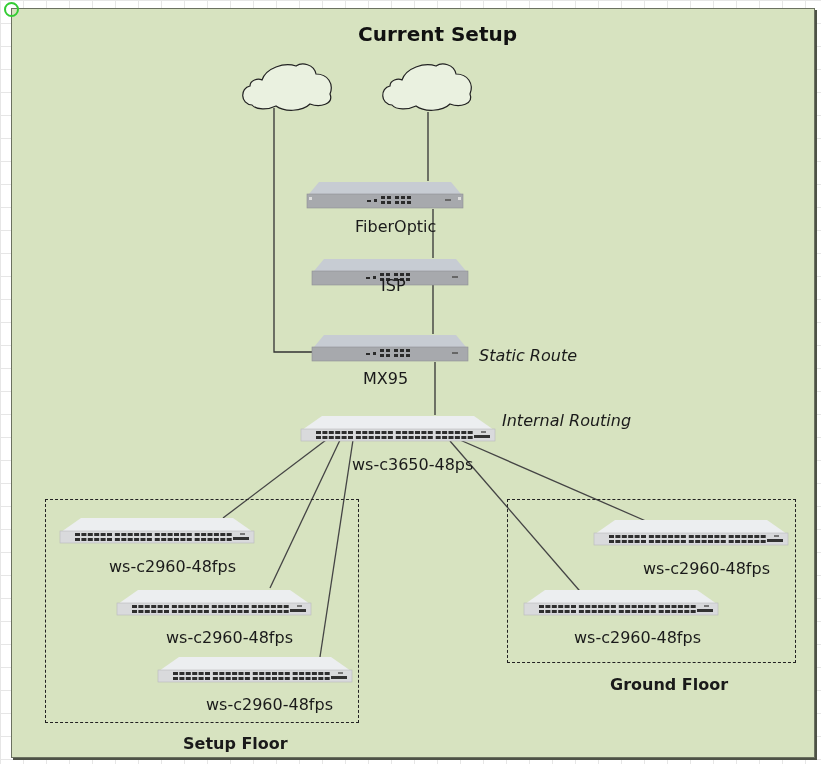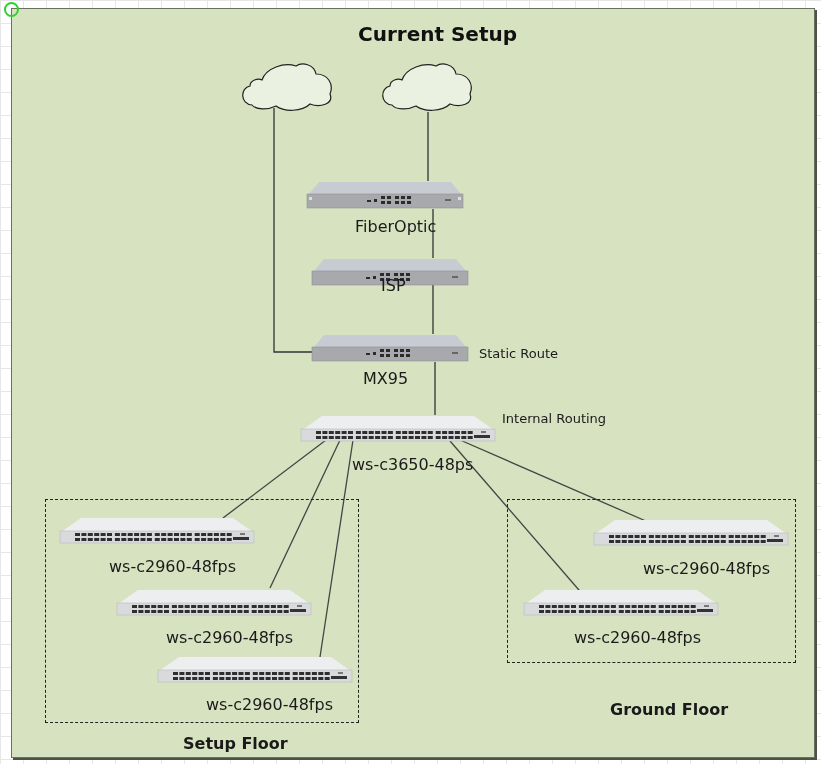--- a/index.html
+++ b/index.html
@@ -8,21 +8,21 @@
   .grid{position:absolute;left:0;top:0;width:821px;height:764px;
     background-image:linear-gradient(#e6e6e6 1px,transparent 1px),linear-gradient(90deg,#e6e6e6 1px,transparent 1px);
     background-size:23px 23px;}
   .canvas{position:absolute;left:11px;top:8px;width:802px;height:748px;background:#d7e3c0;
     border:1px solid #6b7160;box-shadow:2px 2px 0 #4d5246;}
   .handle{position:absolute;left:4px;top:2px;width:11px;height:11px;border:2px solid #33cc33;border-radius:50%;}
   svg.wires{position:absolute;left:0;top:0;}
   .label{position:absolute;color:#1a1a1a;font-size:16px;white-space:nowrap;}
   .title{position:absolute;font-weight:bold;font-size:20px;color:#111;}
   .bold{font-weight:bold;}
-  .small{font-size:13px;}
+  .small{font-size:16px;font-style:italic;}
   .cloud{position:absolute;}
   .appliance{position:absolute;height:30px;}
   .switch{position:absolute;height:28px;}
   .zone{position:absolute;border:1.5px dashed #222;}
 </style>
 </head>
 <body>
 
 <div class="grid"></div>
 <div class="canvas"></div>
@@ -457,13 +457,13 @@
       <rect x="154.9" y="22" width="5" height="3"></rect>
       <rect x="161.3" y="17" width="5" height="3"></rect>
       <rect x="161.3" y="22" width="5" height="3"></rect>
       <rect x="167.70000000000002" y="17" width="5" height="3"></rect>
       <rect x="167.70000000000002" y="22" width="5" height="3"></rect>
     </g>
     <rect x="174" y="21" width="16" height="3" fill="#333"></rect>
     <rect x="181" y="17" width="5" height="2" fill="#777"></rect>
   </svg>
 <div class="label" style="left:574px;top:628px;">ws-c2960-48fps</div>
-<div class="label bold" style="left:610px;top:700px;">Ground Floor</div>
+<div class="label bold" style="left:610px;top:675px;">Ground Floor</div>
 
 </body></html>

